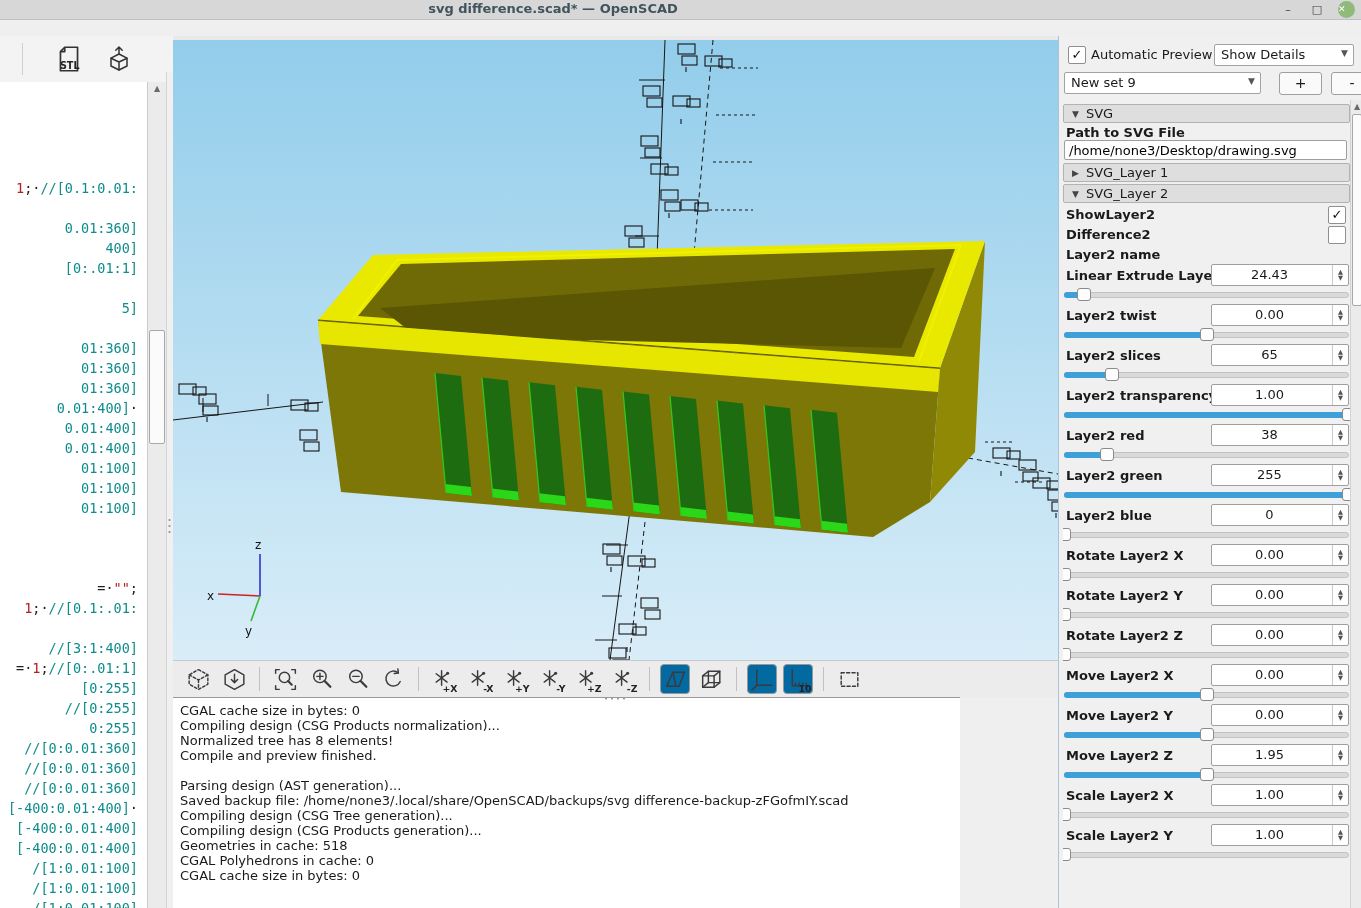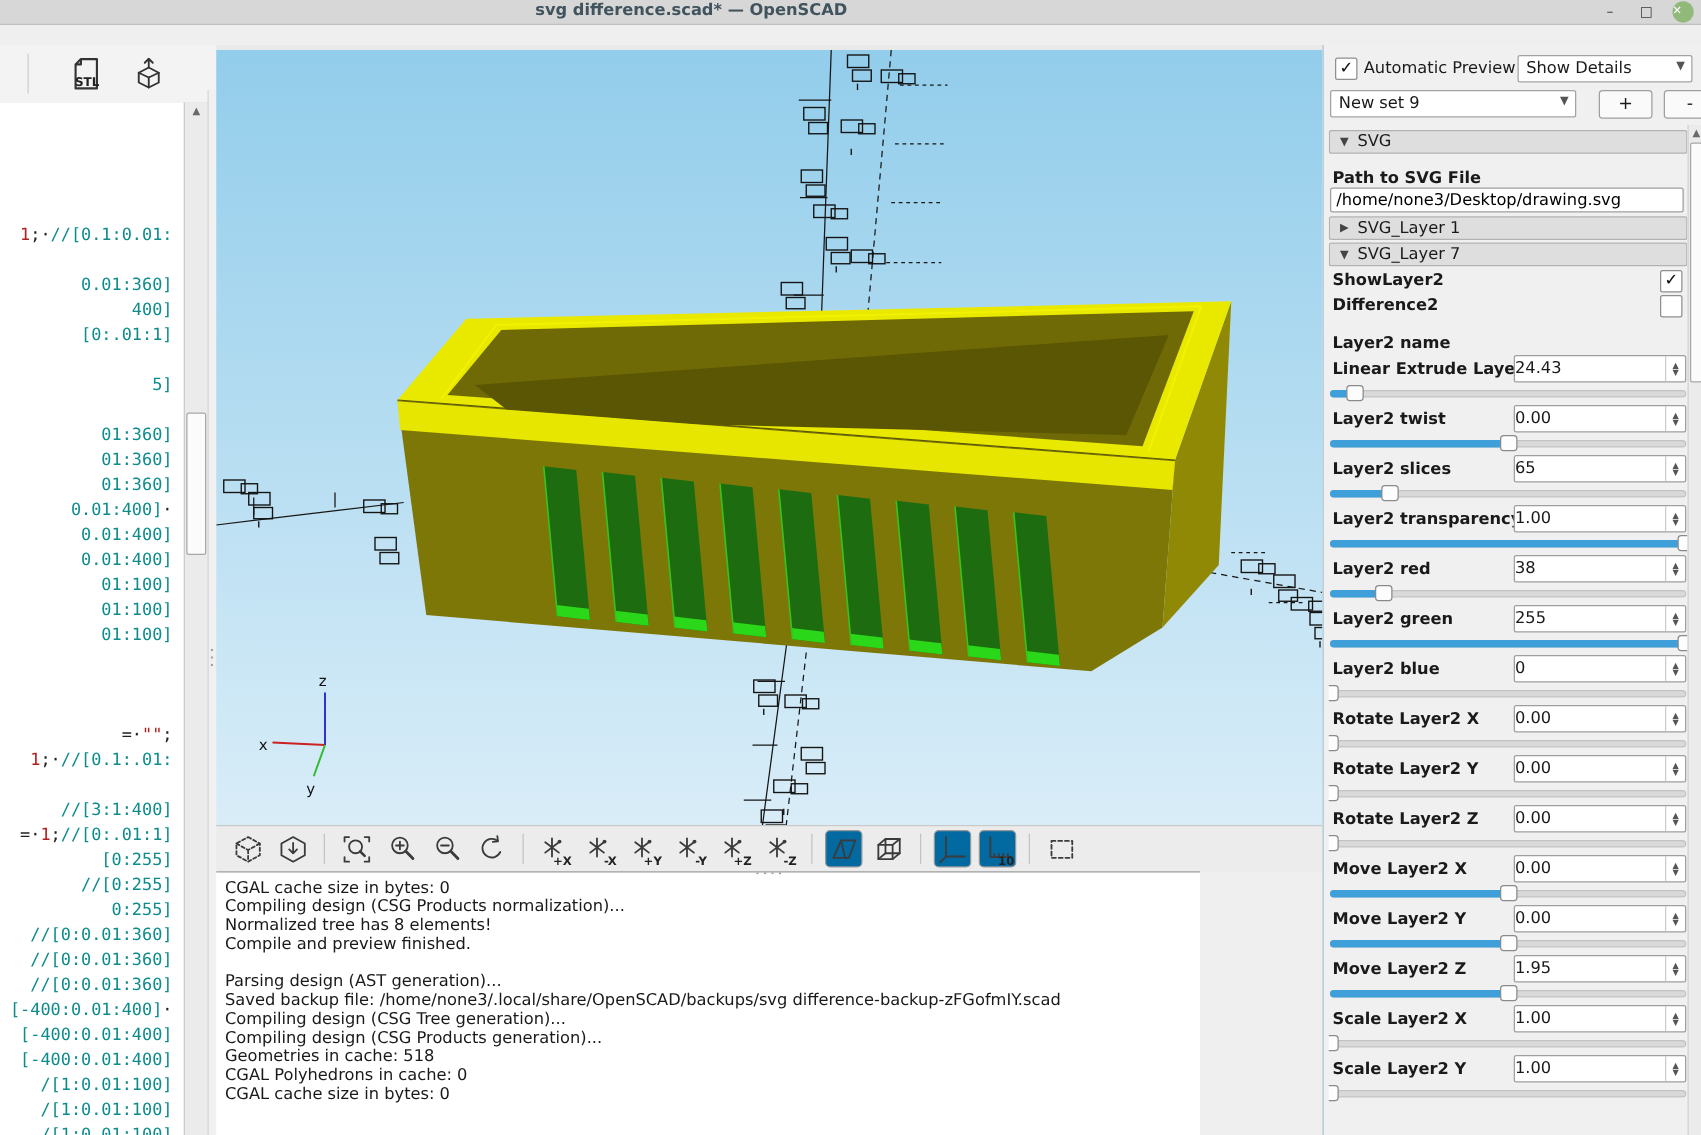--- a/index.html
+++ b/index.html
@@ -73,32 +73,32 @@
   .rp-btn{position:absolute;top:0;height:23px;background:#fafafa;border:1px solid #9f9f9f;
           border-radius:3px;font-size:14px;text-align:center;line-height:21px;box-sizing:border-box}
   .rp-add{left:220px;width:43px}
   .rp-del{left:272px;width:42px}
   .cz-scroll{position:absolute;left:4px;top:64px;width:287px;bottom:0;overflow:hidden;padding-top:2px}
   .cz-scrollbar{position:absolute;left:291px;top:64px;width:12px;bottom:0;background:#ebebeb;
                 border-left:1px solid #d2d2d2}
   .cz-header{height:17px;line-height:16px;margin:2px 0;background:#dedede;border:1px solid #b2b2b2;
              border-radius:2px;font-size:13px;padding-left:8px;display:flex;align-items:center;gap:7px}
   .cz-header .disc{font-size:9px;color:#444}
-  .cz-label{font-size:13px;font-weight:bold;height:15px;line-height:15px;padding-left:3px;margin-top:12px;
+  .cz-label{font-size:13px;font-weight:bold;height:15px;line-height:15px;padding-left:3px;margin-top:2px;
             white-space:nowrap;overflow:hidden}
   .cz-input{display:block;width:calc(100% - 4px);height:20px;margin:0 1px 3px 1px;box-sizing:border-box;
             background:#fff;border:1px solid #9f9f9f;border-radius:2px;font-size:13px;
             font-family:"DejaVu Sans",sans-serif;padding:0 4px}
   .cz-checkrow{height:20px;display:flex;align-items:center;justify-content:space-between;padding:0 4px 0 3px}
   .cz-checkrow .lbl{font-size:13px;font-weight:bold;line-height:20px}
   .cz-numrow{height:22px;margin-top:2px;display:flex;align-items:center;justify-content:space-between}
   .cz-numrow .lbl{font-size:13px;font-weight:bold;white-space:nowrap;overflow:hidden;padding-left:3px;flex:0 1 auto}
   .spin{flex:0 0 138px;height:22px;background:#fff;border:1px solid #9f9f9f;border-radius:2px;
         box-sizing:border-box;display:flex;margin-right:1px}
-  .spin-val{flex:1;text-align:left;font-size:13px;line-height:20px;padding-right:5px;overflow:hidden}
+  .spin-val{flex:1;text-align:center;font-size:13px;line-height:20px;padding-right:5px;overflow:hidden}
   .spin-btns{width:15px;border-left:1px solid #cbcbcb;display:flex;flex-direction:column;
              align-items:center;justify-content:center;color:#555}
   .spin-btns div{font-size:6.5px;line-height:6px}
   .cz-slider{height:13px;margin:2px 1px 3px 1px;position:relative}
   .cz-slider .groove{position:absolute;left:0;right:0;top:4px;height:4px;background:#d9d9d9;
                      border:1px solid #c3c3c3;border-radius:3px}
   .cz-slider .fill{position:absolute;left:0;top:4px;height:6px;background:#3f9fd8;border-radius:3px}
   .cz-slider .handle{position:absolute;top:0;width:14px;height:13px;background:#fdfdfd;
                      border:1px solid #8a8a8a;border-radius:3px;box-sizing:border-box;margin-left:-7px}
 </style>
@@ -520,21 +520,21 @@
         <span>SVG</span>
       </div>
       <div class="cz-label">Path to SVG File</div>
       <input class="cz-input" type="text" value="/home/none3/Desktop/drawing.svg" style="">
       <div class="cz-header">
         <span class="disc">▶</span>
         <span>SVG_Layer 1</span>
       </div>
       <div class="cz-header">
         <span class="disc">▼</span>
-        <span>SVG_Layer 7</span>
+        <span>SVG_Layer 2</span>
       </div>
       <div class="cz-checkrow">
         <span class="lbl">ShowLayer2</span>
         <div class="cb">✓</div>
       </div>
       <div class="cz-checkrow">
         <span class="lbl">Difference2</span>
         <div class="cb"></div>
       </div>
       <div class="cz-label">Layer2 name</div>

